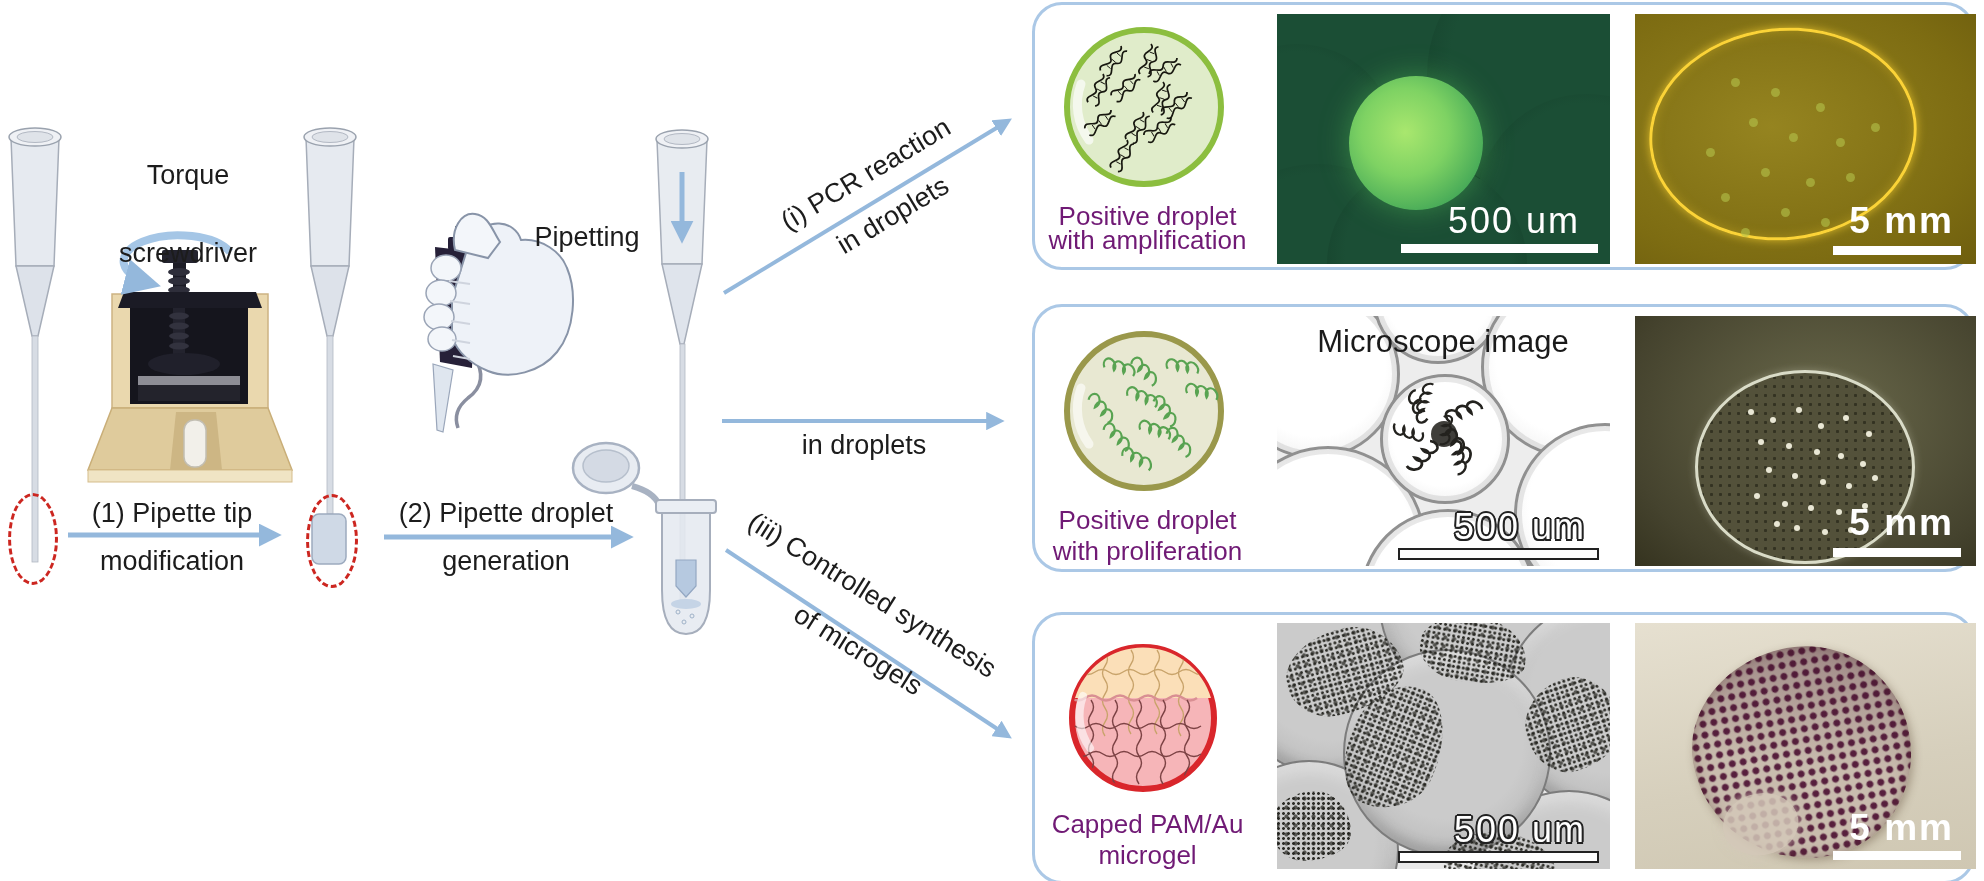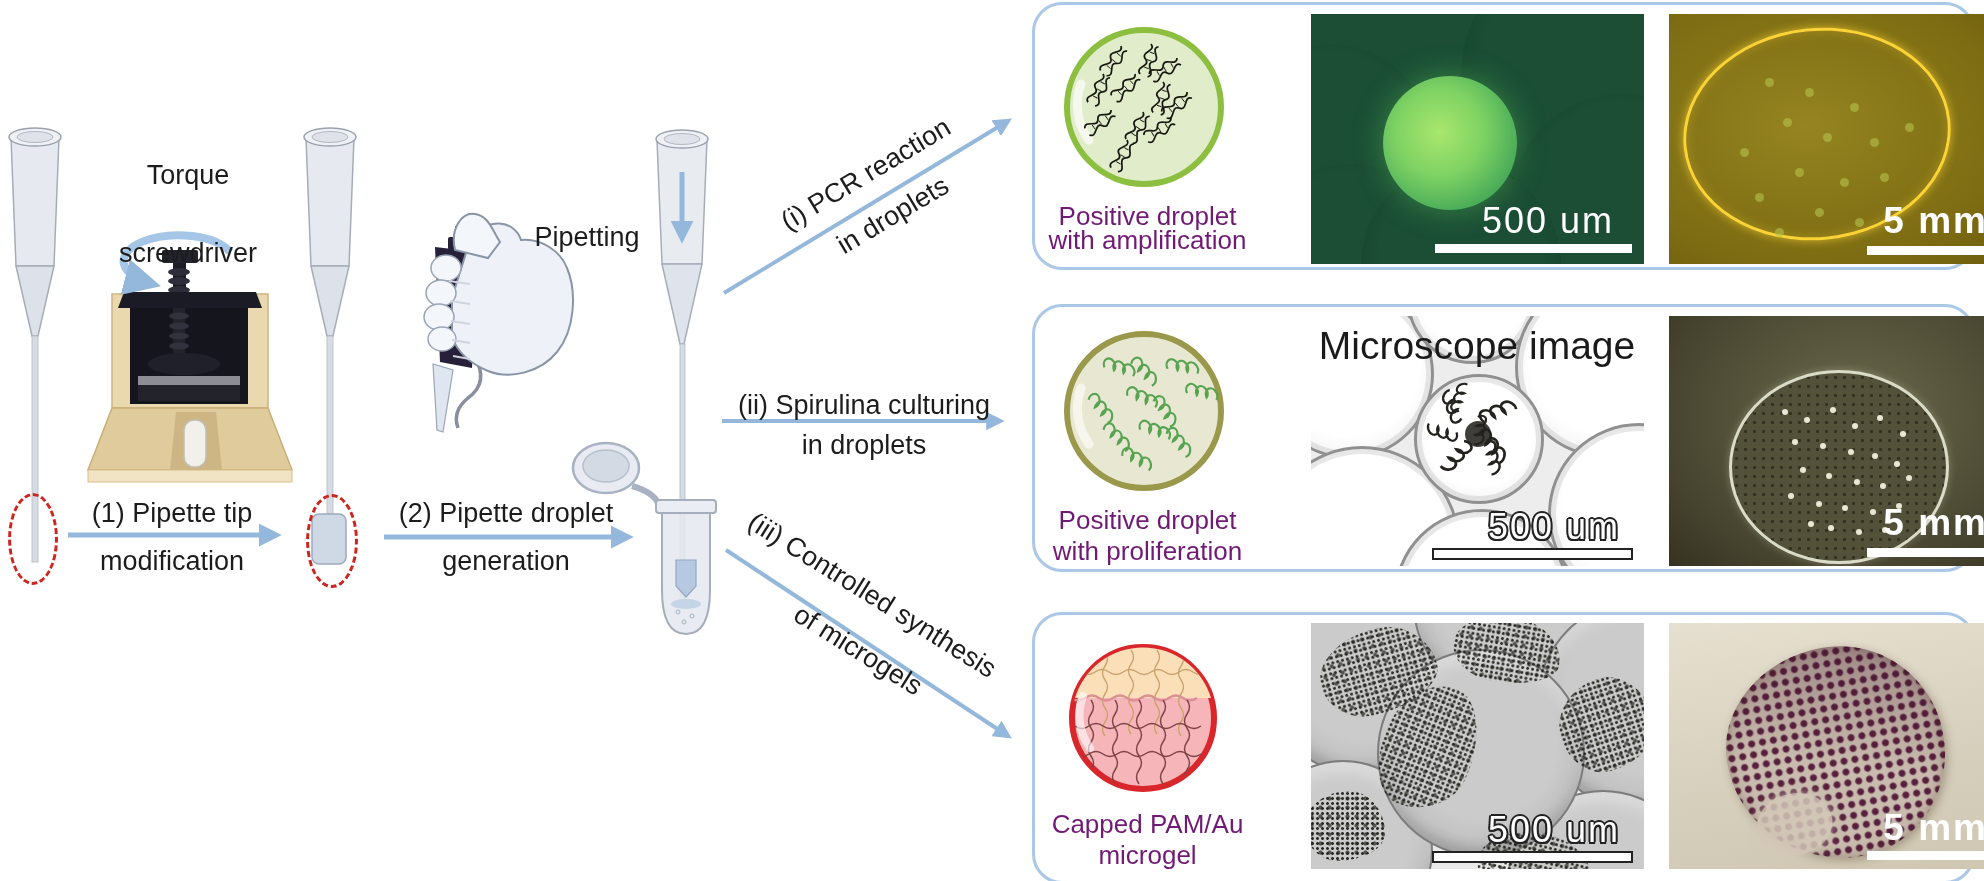--- a/index.html
+++ b/index.html
@@ -5,41 +5,41 @@
   html,body{margin:0;padding:0;background:#fff;}
   #fig{position:relative;width:1984px;height:881px;background:#fff;overflow:hidden;
        font-family:"Liberation Sans",sans-serif;}
   .abs{position:absolute;}
   .txt{position:absolute;color:#1c1c1c;font-size:27px;white-space:nowrap;}
   .ctr{transform:translateX(-50%);}
   .rot{position:absolute;width:320px;text-align:center;font-size:27px;color:#1c1c1c;white-space:nowrap;}
   .panel{position:absolute;left:1032px;width:943px;background:#fff;
          border:3px solid #abc8e6;border-radius:30px;box-sizing:border-box;}
   .cap{position:absolute;left:5px;width:215px;text-align:center;font-size:26px;color:#701a75;white-space:nowrap;}
-  .img{position:absolute;overflow:hidden;margin-left:34px;}
+  .img{position:absolute;overflow:hidden;}
   .micro{left:242px;top:9px;width:333px;height:250px;}
   .phone{left:600px;top:9px;width:341px;height:250px;}
   .circ{position:absolute;border-radius:50%;}
   .drop2{background:radial-gradient(circle at 50% 45%,#ffffff 58%,#f0f0f0 82%,#d8d8d8 96%);
          border:3px solid #909090;box-shadow:inset 0 0 0 5px rgba(150,150,150,0.22);}
   .drop3{background:radial-gradient(circle at 50% 45%,#cbcbcb 50%,#b9b9b9 78%,#919191 97%);
          border:2px solid #7c7c7c;box-shadow:inset 0 8px 16px rgba(255,255,255,0.5),inset 0 -6px 12px rgba(60,60,60,0.3);}
   .dim1{background:radial-gradient(circle at 50% 45%,#1b4e35 55%,#123b27 92%);}
   .speck{position:absolute;border-radius:55% 45% 60% 40%/50% 60% 40% 50%;
          background-image:radial-gradient(circle,rgba(35,35,30,0.95) 1.1px,transparent 1.7px),
                           radial-gradient(circle,rgba(55,55,50,0.8) 1.7px,transparent 2.5px);
          background-size:5px 5px,9px 9px;background-position:0 0,2px 3px;}
   .scplain{position:absolute;color:#fff;font-size:36px;letter-spacing:2px;white-space:nowrap;}
   .scout{position:absolute;color:#fff;font-size:36px;letter-spacing:2px;white-space:nowrap;
          text-shadow:2px 0 0 #222,-2px 0 0 #222,0 2px 0 #222,0 -2px 0 #222,
                      1.5px 1.5px 0 #222,-1.5px 1.5px 0 #222,1.5px -1.5px 0 #222,-1.5px -1.5px 0 #222;}
   .mm{position:absolute;color:#fff;font-size:37px;font-weight:700;letter-spacing:2px;white-space:nowrap;}
   .bar{position:absolute;background:#fff;height:9px;}
   .barout{position:absolute;background:#fff;height:8px;border:2px solid #222;}
-  .imlabel{position:absolute;left:0;right:1px;top:8px;text-align:center;font-size:39px;white-space:nowrap;}
+  .imlabel{position:absolute;left:0;right:1px;top:8px;text-align:center;font-size:31px;white-space:nowrap;}
   .redellipse{position:absolute;border:3px dashed #cc2620;border-radius:50%;}
 </style>
 </head>
 <body>
 
 <div id="fig">
 
   <svg class="abs" style="left:0;top:0" width="1032" height="881" viewBox="0 0 1032 881">
     <defs>
       <marker id="ah" viewBox="0 0 10 10" refX="7.5" refY="5" markerWidth="4.6" markerHeight="4.6" orient="auto-start-reverse">
@@ -138,21 +138,20 @@
 
   <div class="txt ctr" style="left:188px;top:160px;">Torque</div>
   <div class="txt ctr" style="left:188px;top:193px;margin-top:45px;">screwdriver</div>
   <div class="txt ctr" style="left:587px;top:222px;">Pipetting</div>
   <div class="txt ctr" style="left:172px;top:498px;">(1) Pipette tip</div>
   <div class="txt ctr" style="left:172px;top:546px;">modification</div>
   <div class="txt ctr" style="left:506px;top:498px;">(2) Pipette droplet</div>
   <div class="txt ctr" style="left:506px;top:546px;">generation</div>
   <div class="rot" style="left:706px;top:159px;transform:rotate(-31deg);">(i) PCR reaction</div>
   <div class="rot" style="left:733px;top:200px;transform:rotate(-31deg);">in droplets</div>
-  <div class="txt ctr" style="left:864px;top:390px;">(ii) Spirulina culturing</div>
   <div class="txt ctr" style="left:864px;top:430px;">in droplets</div>
   <div class="rot" style="left:712px;top:580px;transform:rotate(32deg);">(iii) Controlled synthesis</div>
   <div class="rot" style="left:698px;top:635px;transform:rotate(32deg);">of microgels</div>
 
   <div class="panel" style="top:2px;height:268px;">
     <svg class="abs" style="left:24px;top:17px;" width="170" height="170" viewBox="0 0 170 170">
       <defs>
         <g id="dna" stroke="#17170f" stroke-width="1.7" fill="none">
           <path d="M0,0 C8,5 -8,11 0,16 C8,21 -8,27 0,32"></path>
           <path d="M8,0 C0,5 16,11 8,16 C0,21 16,27 8,32"></path>

